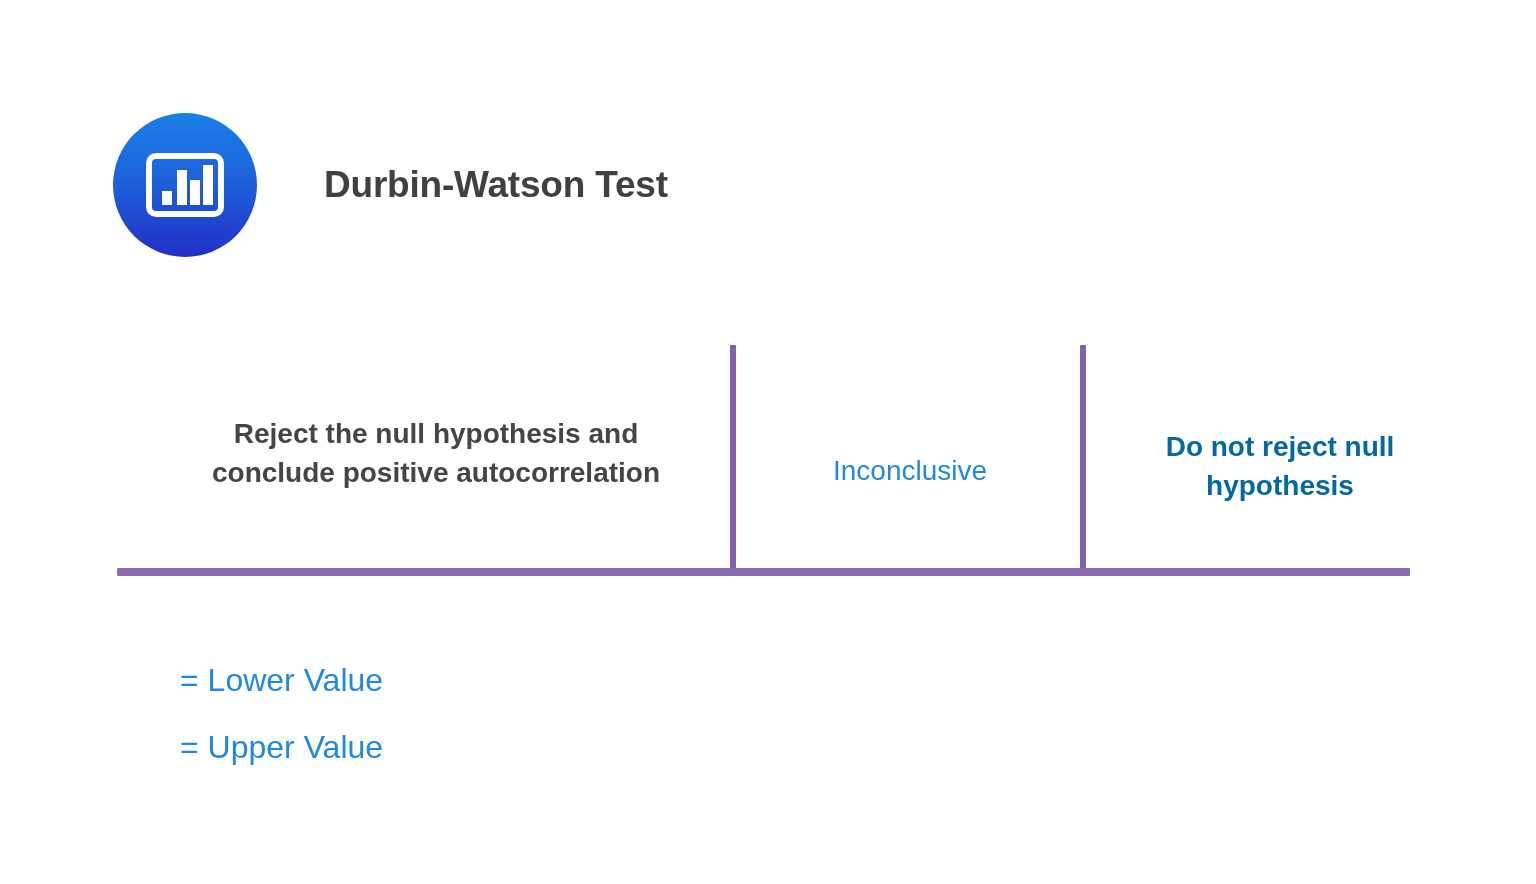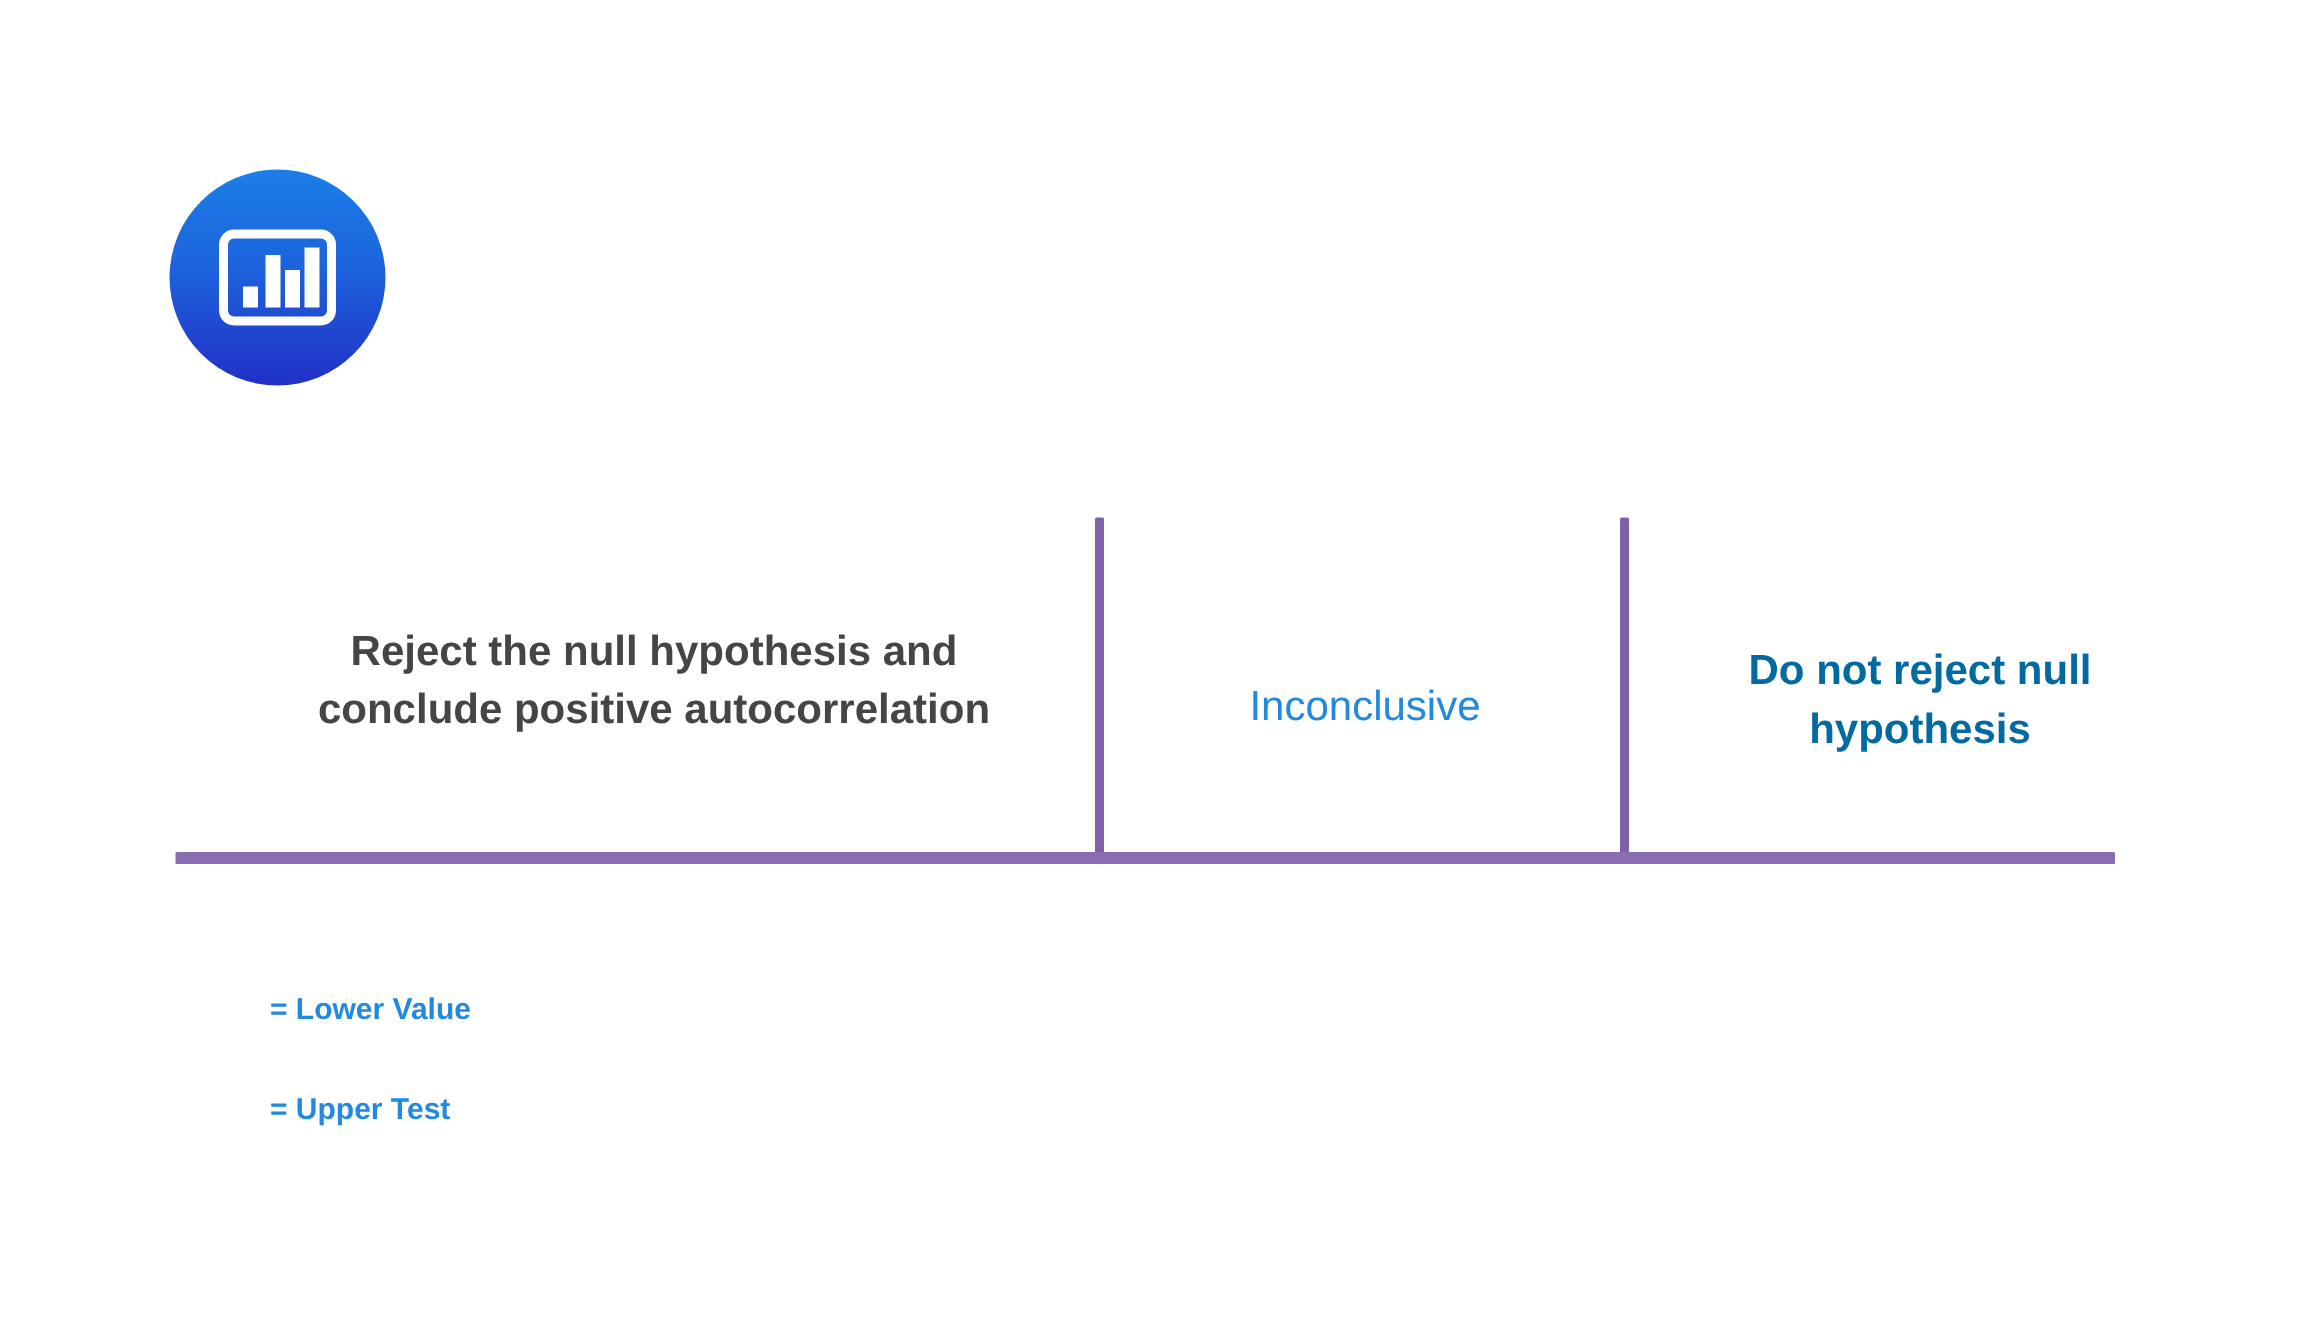--- a/index.html
+++ b/index.html
@@ -120,22 +120,22 @@
   }
   .legend-symbol {
     display: inline-block;
     width: 63px;
     flex: 0 0 auto;
     font-size: 28px;
     font-weight: bold;
     color: #2189e0;
   }
   .legend-text {
-    font-size: 20px;
-    font-weight: bold;
+    font-size: 32px;
+    font-weight: normal;
     color: #2189e0;
     white-space: nowrap;
   }
 </style>
 </head>
 <body>
 
 <div id="page">
 
   <div class="header">
@@ -143,20 +143,21 @@
       <span>
         <svg width="82" height="82" viewBox="0 0 82 82" aria-hidden="true">
           <rect x="5" y="12" width="72" height="58" rx="7" ry="7" fill="none" stroke="#ffffff" stroke-width="6"></rect>
           <rect x="18" y="47" width="10" height="14" fill="#ffffff"></rect>
           <rect x="33" y="26" width="10" height="35" fill="#ffffff"></rect>
           <rect x="46" y="36" width="10" height="25" fill="#ffffff"></rect>
           <rect x="59" y="21" width="10" height="40" fill="#ffffff"></rect>
         </svg>
       </span>
     </div>
+    <div class="page-title">Durbin-Watson Test</div>
   </div>
 
   <div class="axis-area">
 
     <div class="zone zone-reject">Reject the null hypothesis and conclude positive autocorrelation</div>
 
     <div class="zone zone-inconclusive">Inconclusive</div>
 
     <div class="zone zone-donotreject">Do not reject null hypothesis</div>
 
@@ -167,17 +168,17 @@
     <div class="axis-line"></div>
   </div>
 
   <div class="legend">
     <div class="legend-row">
       <span class="legend-symbol"></span>
       <span class="legend-text">= Lower Value</span>
     </div>
     <div class="legend-row">
       <span class="legend-symbol"></span>
-      <span class="legend-text">= Upper Test</span>
+      <span class="legend-text">= Upper Value</span>
     </div>
   </div>
 
 </div>
 
 </body></html>

